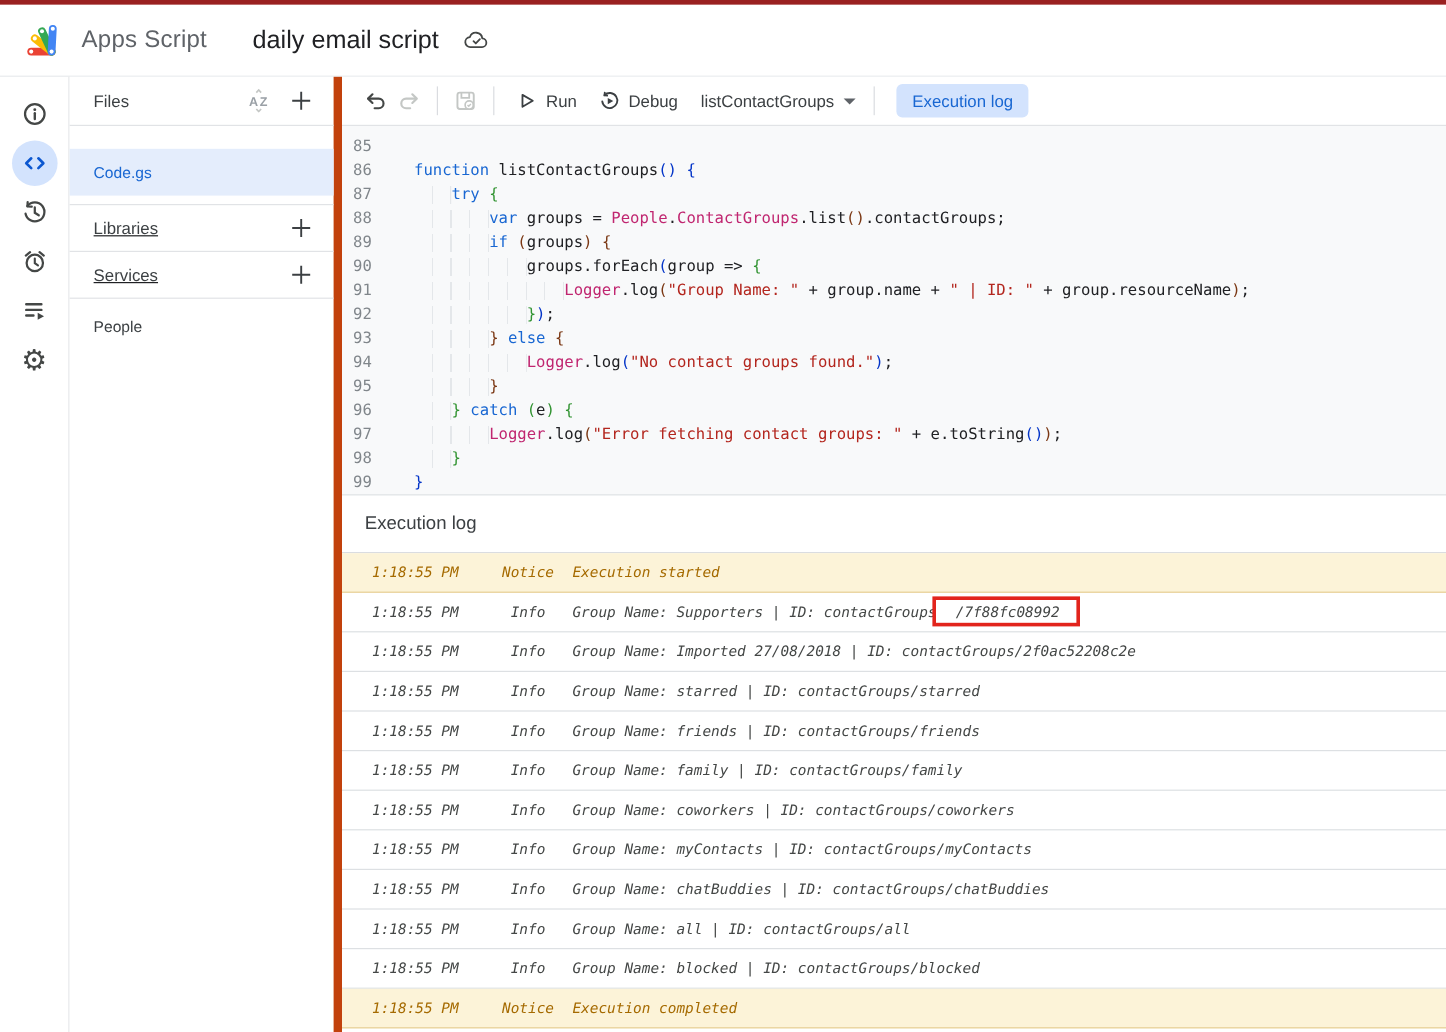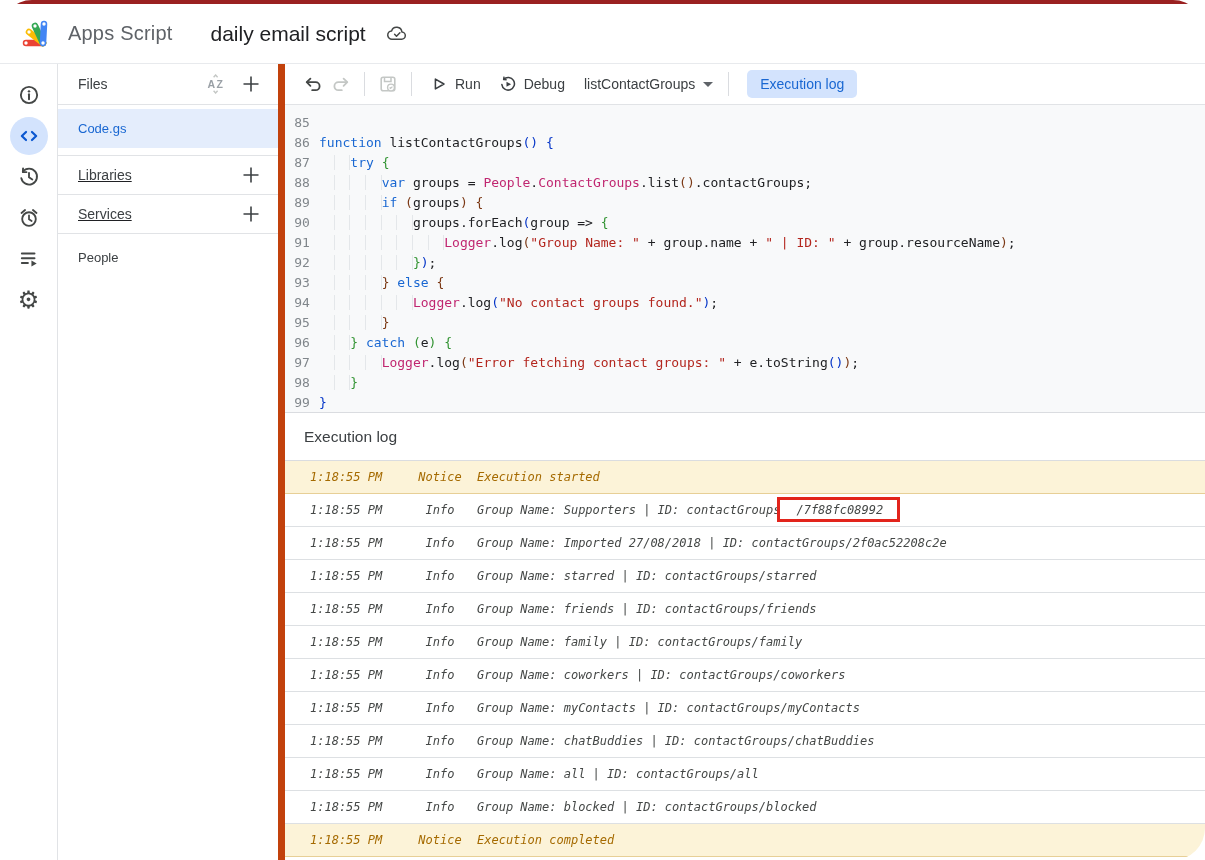--- a/index.html
+++ b/index.html
@@ -1,18 +1,18 @@
 <!DOCTYPE html>
 <html><head>
 <meta charset="utf-8">
 <style>
   * { margin:0; padding:0; box-sizing:border-box; }
   html,body { background:#fff; }
   .page { position:relative; width:1205px; height:860px; background:#fff; overflow:hidden;
-          font-family:"Liberation Sans", sans-serif; color:#202124;border-radius:32px; }
+          font-family:"Liberation Sans", sans-serif; color:#202124; }
 
   
   .top-red { position:absolute; left:0; top:0; width:100%; height:4px; background:#9a2121; }
 
   
   .header { position:absolute; left:0; top:4px; width:100%; height:60px; background:#fff;
             border-bottom:1px solid #e8eaed; display:flex; align-items:center; padding-left:20px; }
   .logo { width:38px; height:34px; margin-right:10px; }
   .app-name { font-size:20px; color:#5f6368; letter-spacing:.2px; }
   .proj-title { font-size:21px; color:#202124; margin-left:38px; }
@@ -24,21 +24,21 @@
   .rail-btn { width:38px; height:38px; border-radius:50%; display:flex; align-items:center; justify-content:center;
               margin-bottom:3px; cursor:pointer; }
   .rail-btn.sel { background:#d3e3fd; }
   .gear-glyph { font-size:24px; color:#444746; line-height:1; font-family:"DejaVu Sans", sans-serif; }
 
   
   .files { position:absolute; left:58px; top:64px; bottom:0; width:227px; border-right:7px solid #c2410c; background:#fff; }
   .files-header { height:41px; border-bottom:1px solid #e1e3e6; display:flex; align-items:center; padding:0 16px 0 20px; }
   .files-header .lbl { font-size:14px; color:#3c4043; font-weight:500; flex:1; }
   .files-list { border-bottom:1px solid #e1e3e6; padding-bottom:7px; }
-  .file-item { margin-top:4px; height:39px; background:#e4edfc; display:flex; align-items:center;
+  .file-item { margin-top:19px; height:39px; background:#e4edfc; display:flex; align-items:center;
                padding-left:20px; font-size:13px; color:#1967d2; cursor:pointer; }
   .side-row { height:39px; border-bottom:1px solid #e1e3e6; display:flex; align-items:center; padding:0 16px 0 20px;text-decoration:underline; }
   .side-row .lbl { font-size:14px; color:#3c4043; flex:1; }
   .service-item { padding:16px 0 0 20px; font-size:13px; color:#3c4043; }
 
   
   .main { position:absolute; left:285px; top:64px; right:0; bottom:0; }
   .toolbar { height:41px; border-bottom:1px solid #e1e3e6; display:flex; align-items:center; padding-left:14px; background:#fff; }
   .tb-icon { width:28px; height:28px; display:flex; align-items:center; justify-content:center; cursor:pointer; }
   .tb-sep { width:1px; height:24px; background:#dadce0; margin:0 9px; }
@@ -47,21 +47,21 @@
   .caret-down { width:0; height:0; border-left:5px solid transparent; border-right:5px solid transparent; border-top:5px solid #5f6368; }
   .execlog-btn { background:#d3e3fd; color:#1967d2; font-size:14px; font-weight:500; border:none;
                  padding:6px 13px; border-radius:5px; margin-left:9px; cursor:pointer; font-family:"Liberation Sans",sans-serif; }
 
   
   .code-area { position:absolute; left:0; right:0; top:41px; height:308px; background:#f8f9fa;
                border-bottom:1px solid #dadce0; padding-top:8px; overflow:hidden;
                font-family:"DejaVu Sans Mono","Liberation Mono",monospace; font-size:13px; }
   .code-line { display:flex; height:20px; line-height:20px; white-space:pre; }
   .gutter { flex:0 0 34px; text-align:center; color:#80868b; }
-  .code-text { white-space:pre; }
+  .code-text { margin-left:26px; white-space:pre; }
   .tok-kw { color:#1967d2; }
   .tok-cls { color:#c02670; }
   .tok-str { color:#b3261e; }
   .tok-pl { color:#202124; }
   .tok-bb { color:#0435c8; }
   .tok-bg { color:#319331; }
   .tok-bn { color:#7b3814; }
   .ind { background-image:repeating-linear-gradient(to right, transparent 0 calc(2ch - 1px), #e4e7ea calc(2ch - 1px) 2ch); }
 
   

